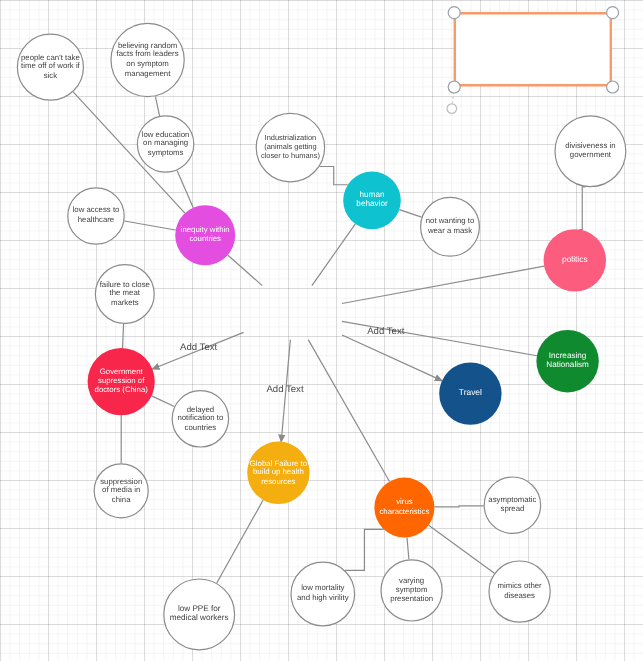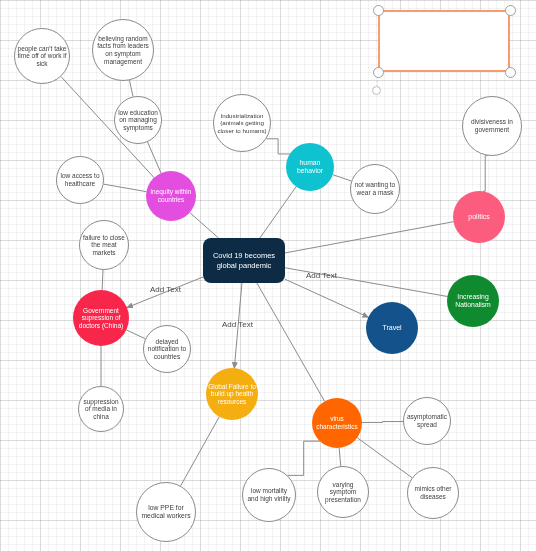--- a/index.html
+++ b/index.html
@@ -197,23 +197,20 @@
         <span>varying symptom presentation</span>
       </div>
       <div class="node plain" style="left: 403px; top: 397px; width: 48px; height: 48px; font-size: 6.5px;">
         <span>asymptomatic spread</span>
       </div>
       <div class="node plain" style="left: 407px; top: 467px; width: 52px; height: 52px; font-size: 6.5px;">
         <span>mimics other diseases</span>
       </div>
     </div>
 
-  <div class="center-node" id="center-node" style="left: 203px; top: 238px; width: 82px; height: 45px; background: rgb(13, 43, 69); color: rgb(255, 255, 255); font-size: 7.5px;">
-    <span>Covid 19 becomes global pandemic</span>
-  </div>
 
   <div id="labels-layer">
       <div class="edge-label" style="left: 150px; top: 285px;">Add Text</div>
       <div class="edge-label" style="left: 306px; top: 271px;">Add Text</div>
       <div class="edge-label" style="left: 222px; top: 320px;">Add Text</div>
     </div>
 
   <div class="sel-shape" id="sel-shape" style="left: 378px; top: 10px; width: 132px; height: 62px; border-color: rgb(247, 155, 106); background: rgb(255, 255, 255);"></div>
   <div id="handles-layer">
       <div class="handle" style="left: 373px; top: 5px;"></div>

